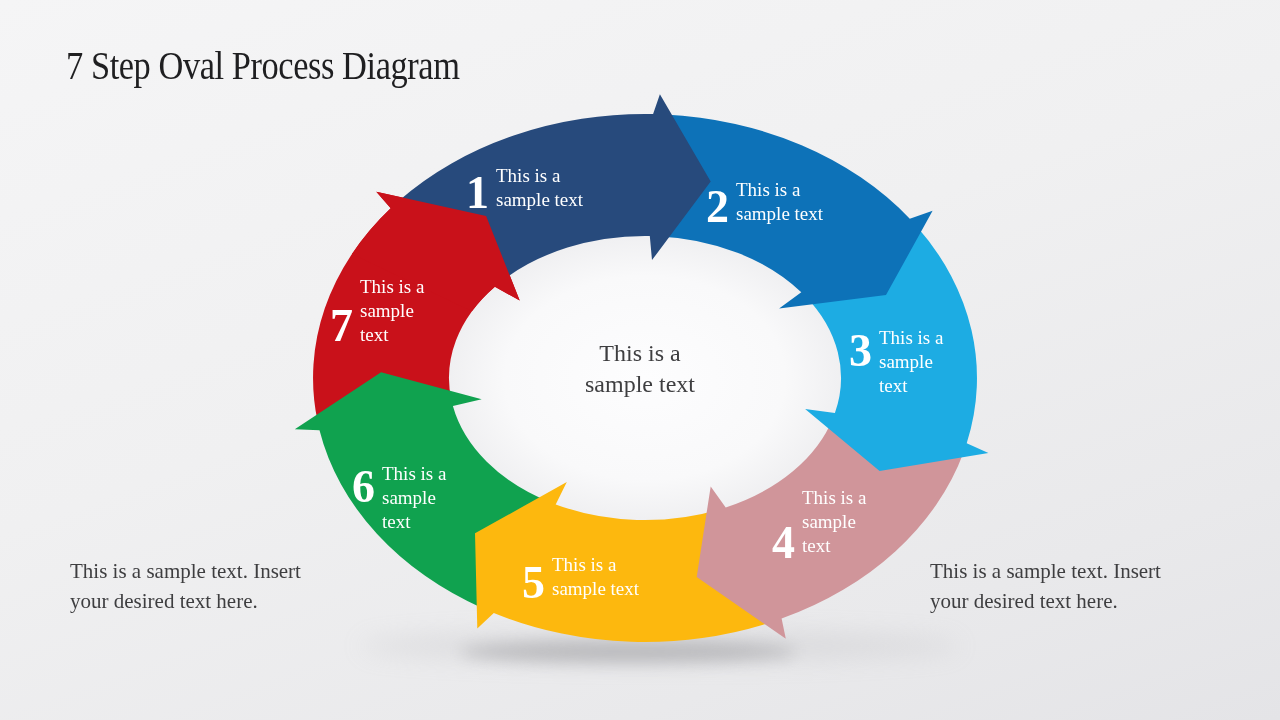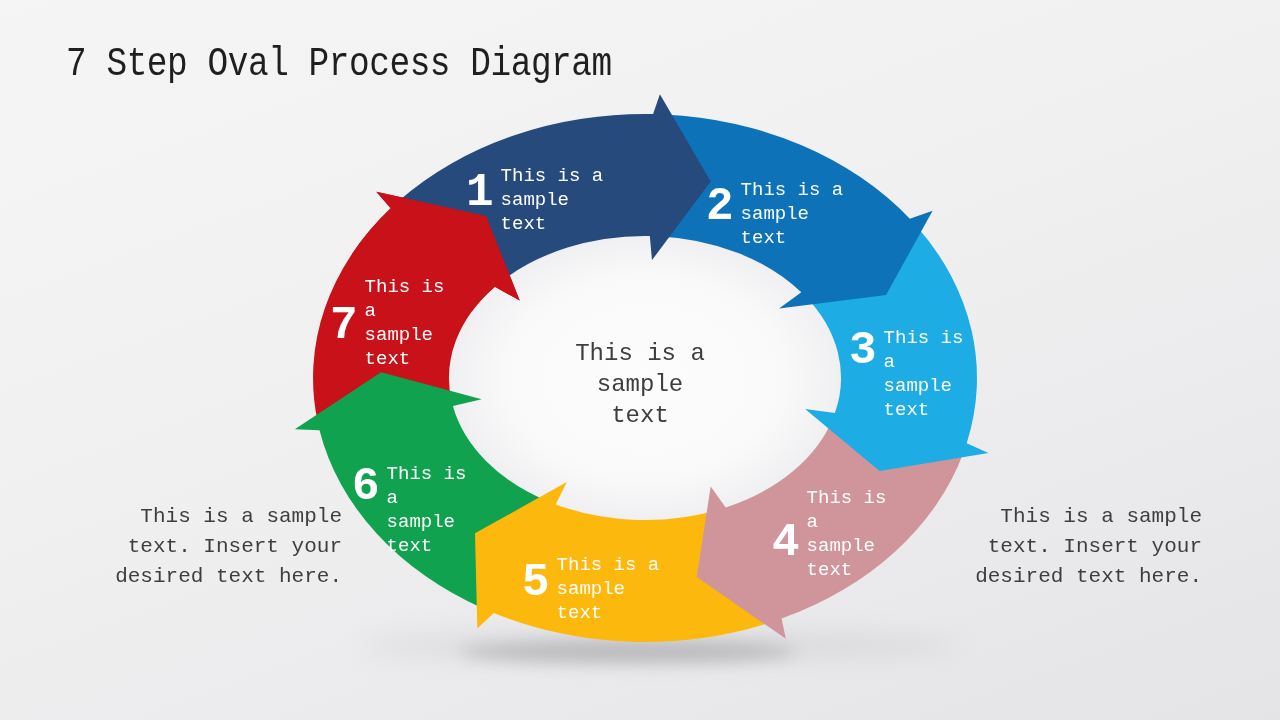--- a/index.html
+++ b/index.html
@@ -1,19 +1,19 @@
 <!DOCTYPE html>
 <html><head>
 <meta charset="utf-8">
 <style>
   html,body{margin:0;padding:0;background:#dcdcde;}
   .slide{
     position:relative;width:1280px;height:720px;overflow:hidden;
     background:linear-gradient(160deg,#f5f5f6 0%,#f0f0f1 45%,#e9e9eb 80%,#e4e4e7 100%);
-    font-family:Liberation Mono, monospace;
+    font-family:Liberation Serif, serif;
   }
   .title{
     position:absolute;left:66px;top:42px;margin:0;
     font-size:40px;font-weight:normal;color:#1f1f21;letter-spacing:-0.5px;
     transform:scaleX(0.86);transform-origin:left top;white-space:nowrap;
   }
   svg.diagram{position:absolute;left:0;top:0;}
   .step{position:absolute;display:flex;color:#ffffff;}
   .step .num{font-size:46px;font-weight:bold;line-height:1;margin-right:7px;}
   .step .lbl{font-size:19px;line-height:24px;font-weight:normal;}
@@ -22,22 +22,22 @@
   .step-3{left:849px;top:326px;}  .step-3 .num{margin-top:2px;}  .step-3 .lbl{width:84px;}
   .step-4{left:772px;top:486px;}  .step-4 .num{margin-top:34px;} .step-4 .lbl{width:84px;}
   .step-5{left:522px;top:553px;}  .step-5 .num{margin-top:7px;}  .step-5 .lbl{width:112px;}
   .step-6{left:352px;top:462px;}  .step-6 .num{margin-top:2px;}  .step-6 .lbl{width:84px;}
   .step-7{left:330px;top:275px;}  .step-7 .num{margin-top:28px;} .step-7 .lbl{width:84px;}
   .center-text{
     position:absolute;left:565px;top:338px;width:150px;
     text-align:center;font-size:24px;line-height:31px;color:#3e3e40;
   }
   .note{
-    position:absolute;top:502px;width:272px;
-    text-align:right;font-size:21px;line-height:30px;color:#3e3e40;
+    position:absolute;top:556px;width:272px;
+    text-align:left;font-size:21px;line-height:30px;color:#3e3e40;
   }
   .note-left{left:70px;}
   .note-right{left:930px;}
 </style>
 </head>
 <body>
 
 <div class="slide">
 
   <h1 class="title">7 Step Oval Process Diagram</h1>

